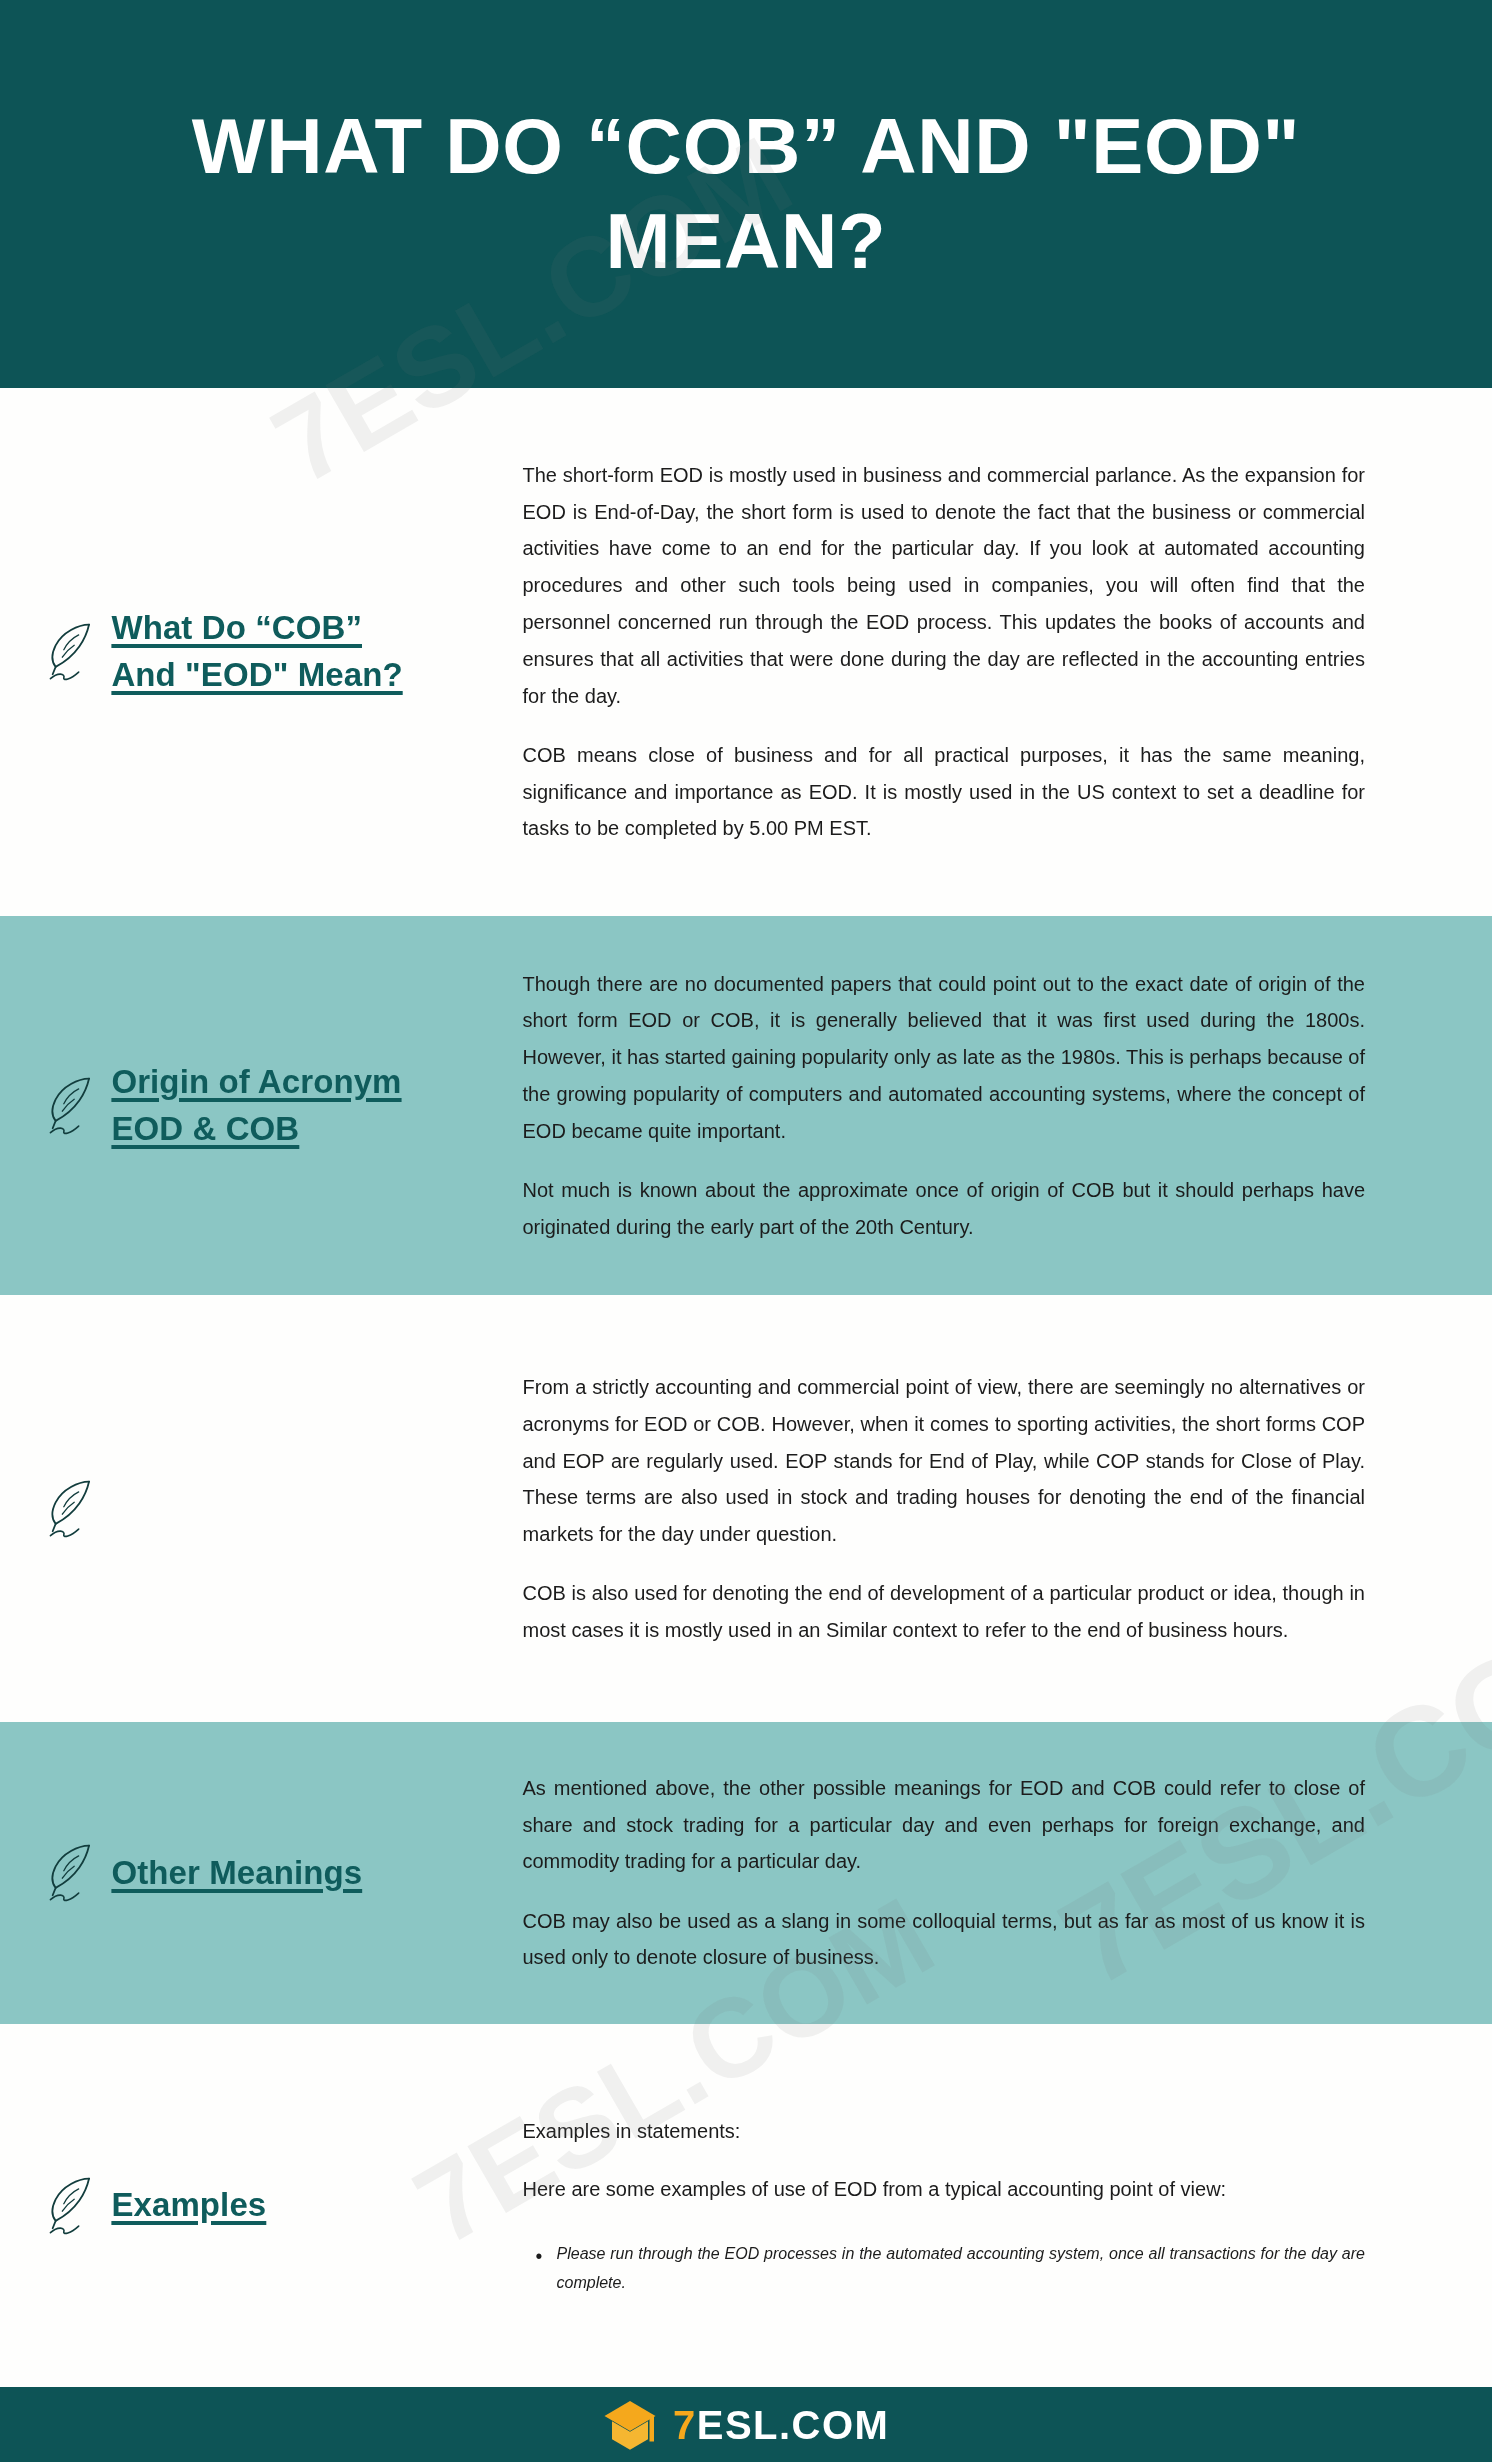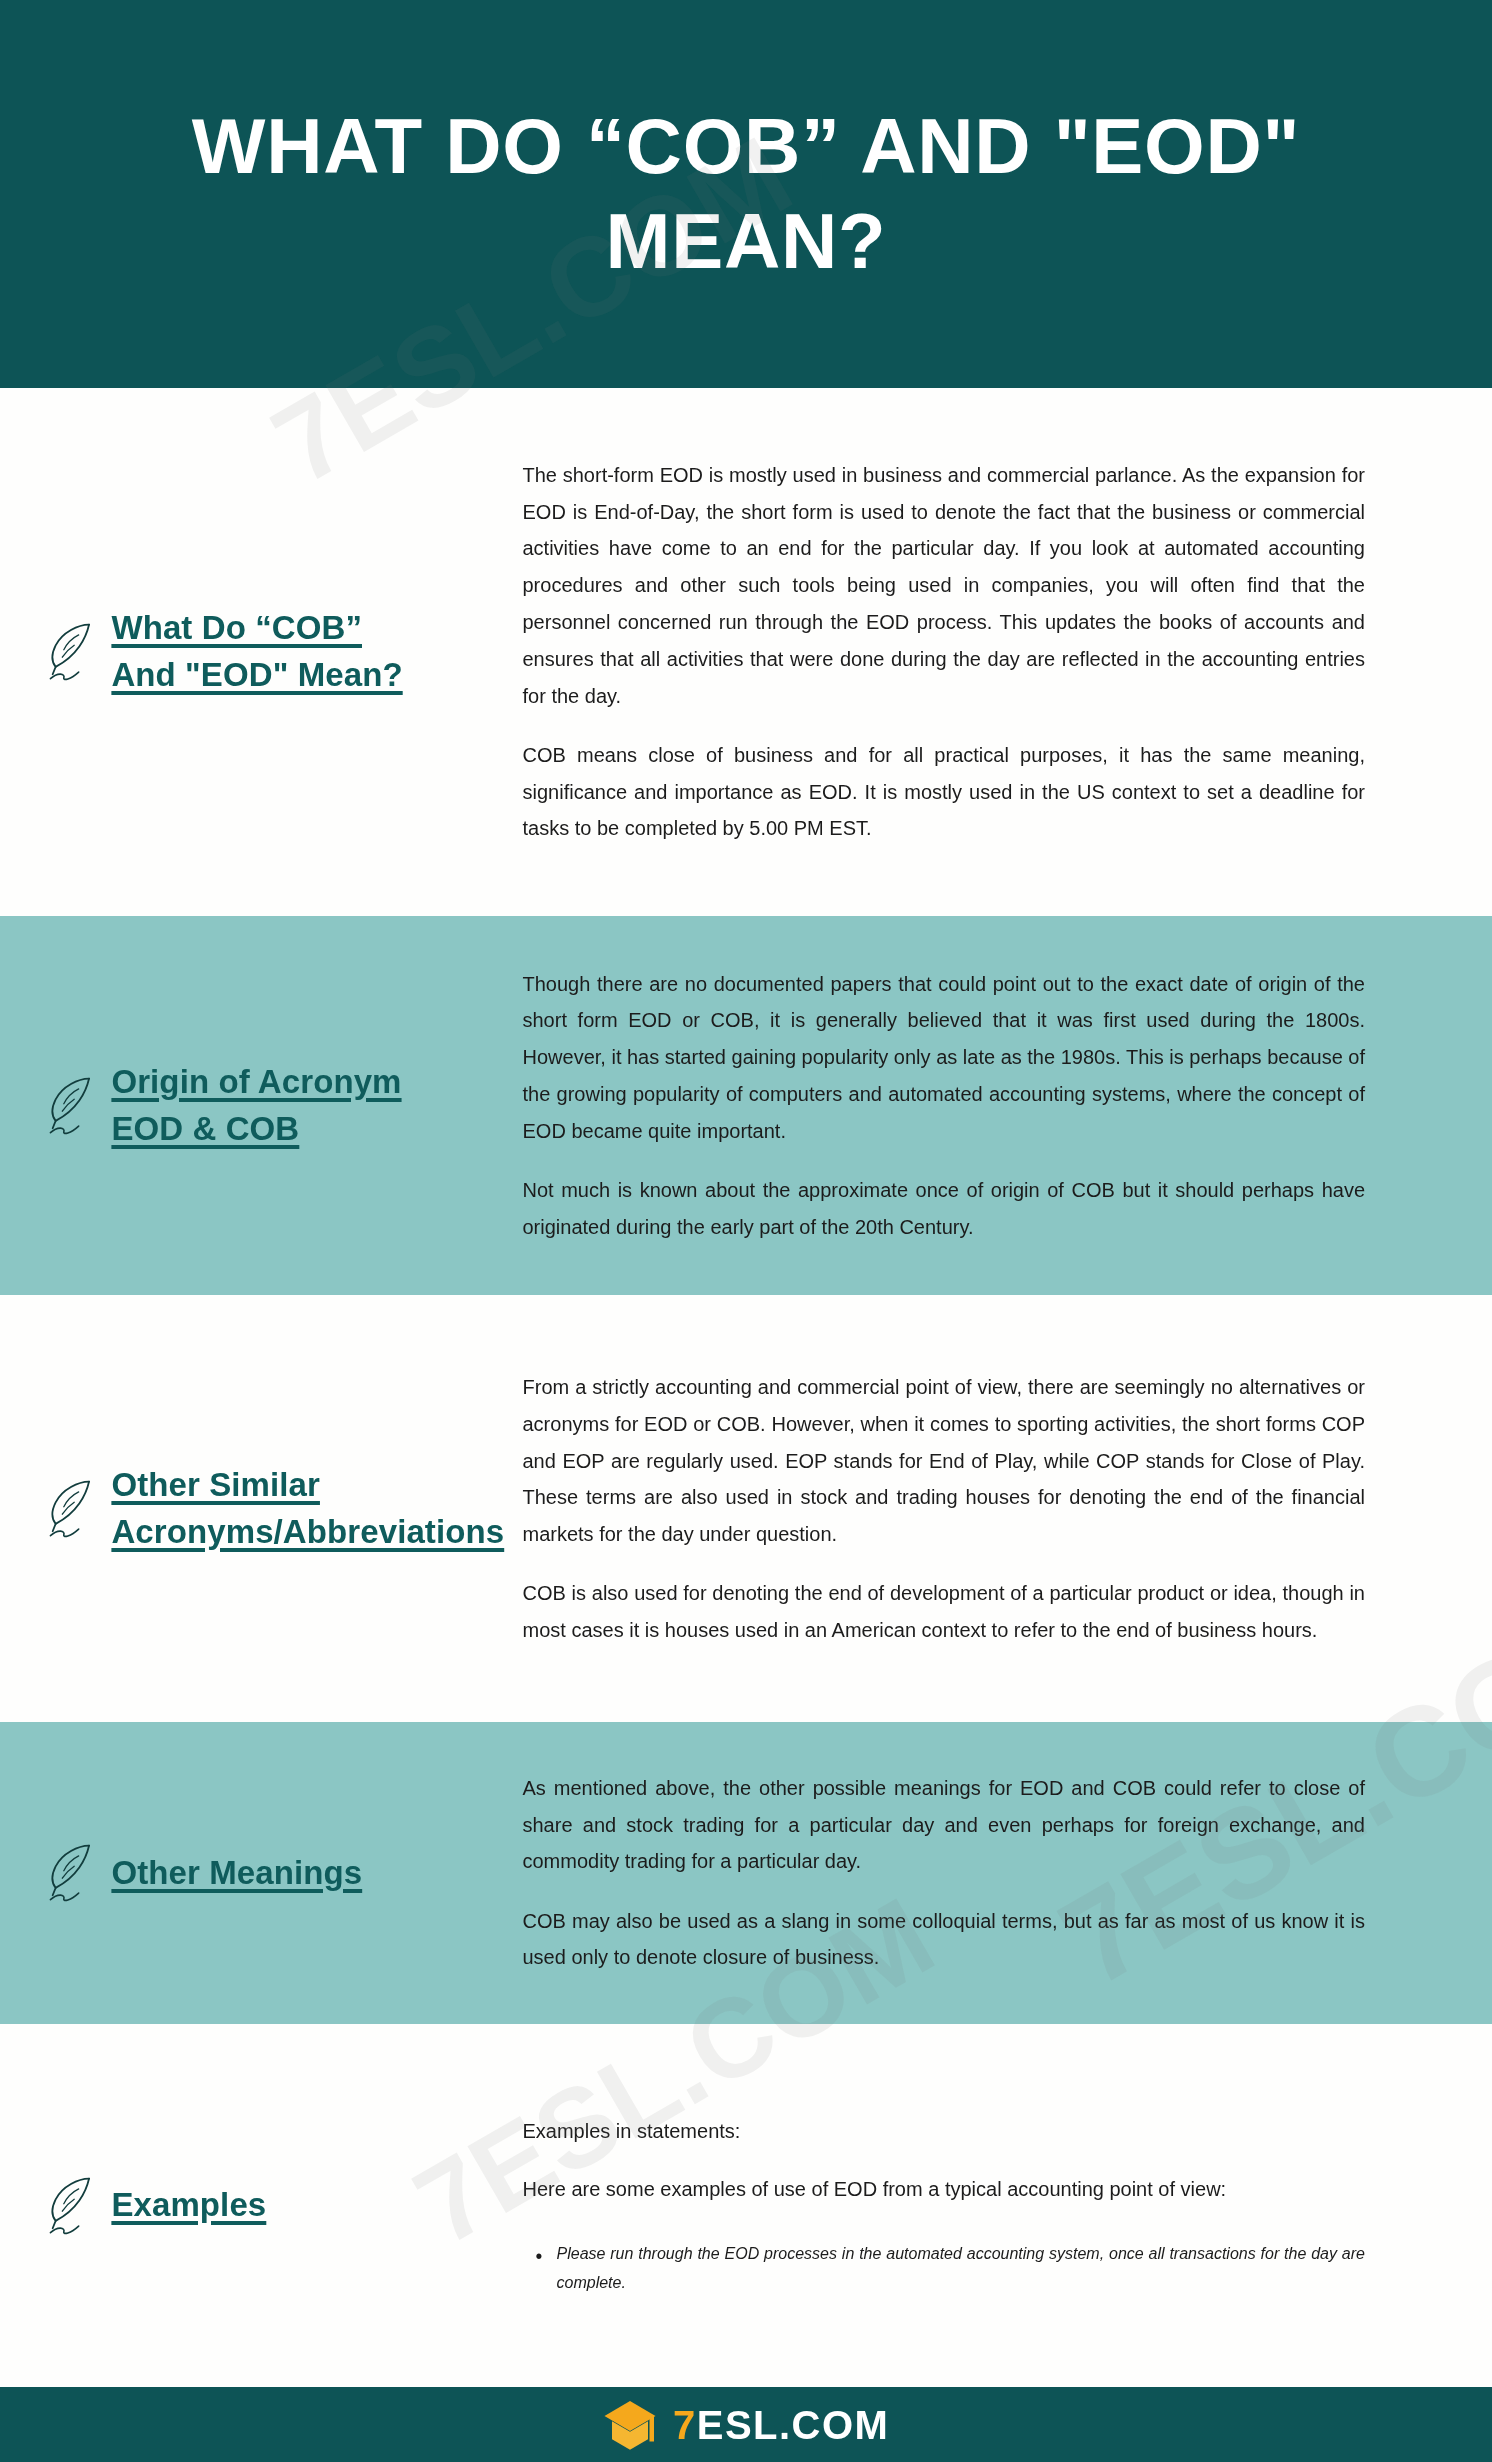--- a/index.html
+++ b/index.html
@@ -242,26 +242,25 @@
   <div class="band white" style="top:1295px; height:428px;">
     <div class="band-left">
       <div class="heading-wrap">
         <svg class="feather-icon" viewBox="0 0 66 86" aria-hidden="true">
           <path d="M58 6 C44 6, 22 16, 13 34 C6 48, 9 58, 13 63 L9 73" fill="none" stroke="#123d3d" stroke-width="2.4" stroke-linecap="round"></path>
           <path d="M58 6 C54 24, 42 48, 13 63" fill="none" stroke="#123d3d" stroke-width="2.4" stroke-linecap="round"></path>
           <path d="M44 20 C36 24, 28 32, 24 40" fill="none" stroke="#123d3d" stroke-width="1.8" stroke-linecap="round"></path>
           <path d="M38 34 C32 38, 26 44, 22 50" fill="none" stroke="#123d3d" stroke-width="1.8" stroke-linecap="round"></path>
           <path d="M6 79 C16 70, 26 72, 24 78 C23 82, 33 80, 44 70" fill="none" stroke="#123d3d" stroke-width="2.2" stroke-linecap="round"></path>
         </svg>
-        <div class="section-heading wide"><span class="hl">Other Similar Acronyms/Abbreviations</span></div>
       </div>
     </div>
     <div class="band-right">
       <p class="body-p">From a strictly accounting and commercial point of view, there are seemingly no alternatives or acronyms for EOD or COB. However, when it comes to sporting activities, the short forms COP and EOP are regularly used. EOP stands for End of Play, while COP stands for Close of Play. These terms are also used in stock and trading houses for denoting the end of the financial markets for the day under question.</p>
-      <p class="body-p">COB is also used for denoting the end of development of a particular product or idea, though in most cases it is houses used in an American context to refer to the end of business hours.</p>
+      <p class="body-p">COB is also used for denoting the end of development of a particular product or idea, though in most cases it is mostly used in an Similar context to refer to the end of business hours.</p>
     </div>
   </div>
 
   <div class="band teal" style="top:1722px; height:302px;">
     <div class="band-left">
       <div class="heading-wrap">
         <svg class="feather-icon" viewBox="0 0 66 86" aria-hidden="true">
           <path d="M58 6 C44 6, 22 16, 13 34 C6 48, 9 58, 13 63 L9 73" fill="none" stroke="#123d3d" stroke-width="2.4" stroke-linecap="round"></path>
           <path d="M58 6 C54 24, 42 48, 13 63" fill="none" stroke="#123d3d" stroke-width="2.4" stroke-linecap="round"></path>
           <path d="M44 20 C36 24, 28 32, 24 40" fill="none" stroke="#123d3d" stroke-width="1.8" stroke-linecap="round"></path>

